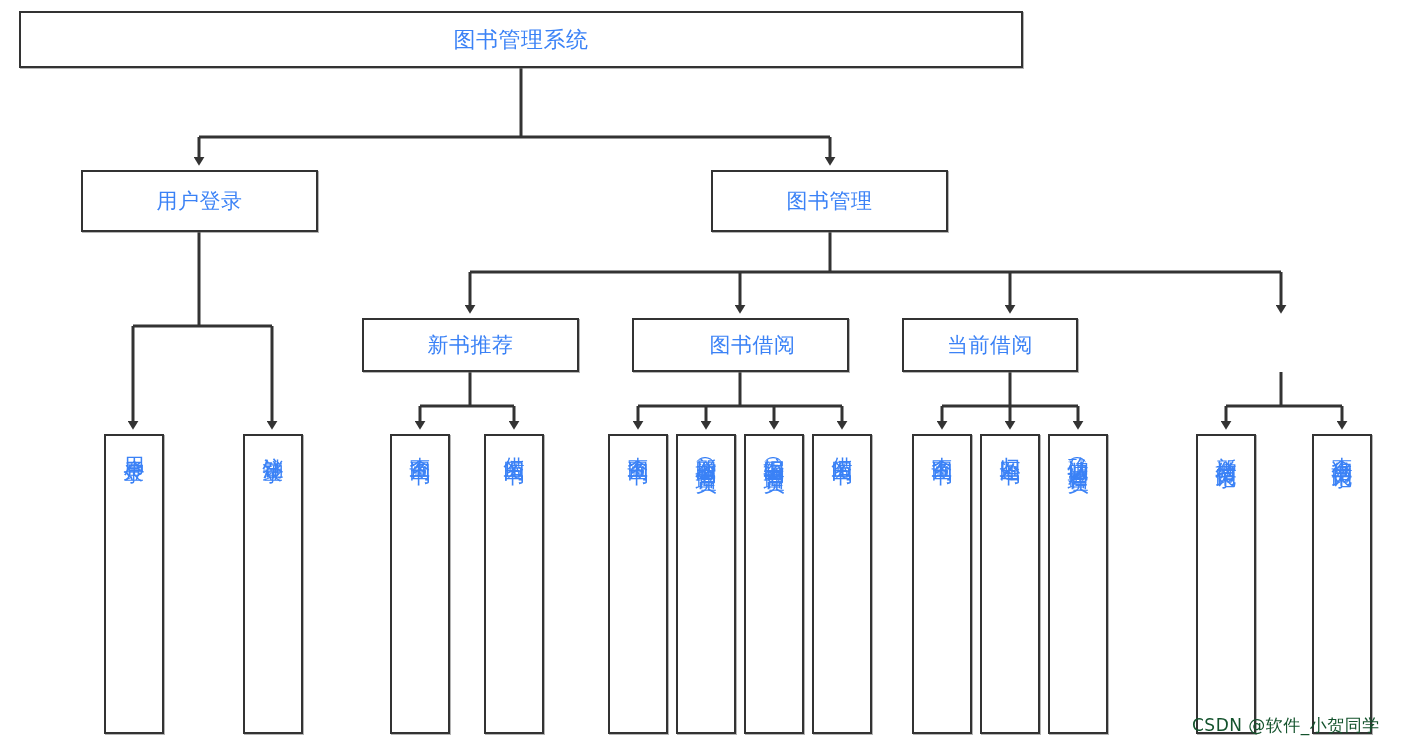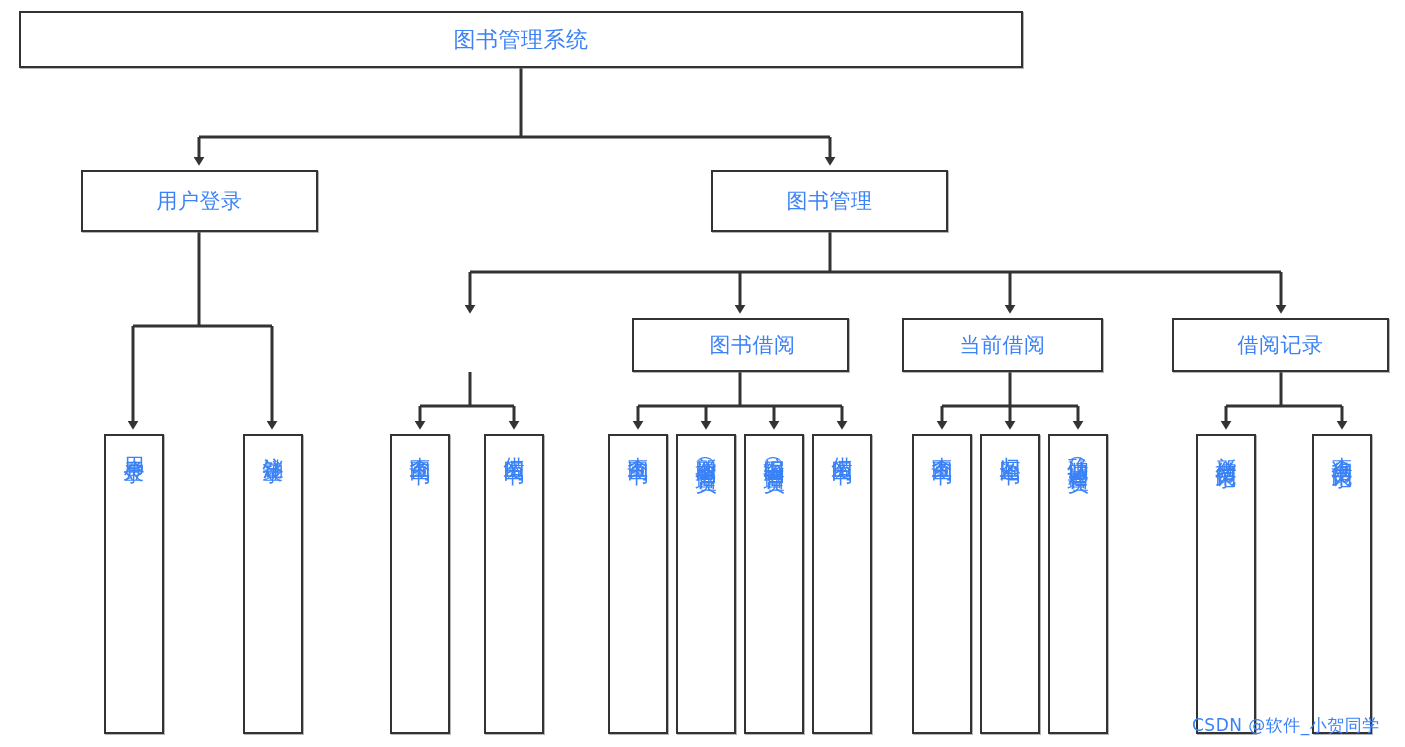--- a/index.html
+++ b/index.html
@@ -61,21 +61,21 @@
     text-orientation: upright;
     font-size: 21px;
     line-height: 1.05;
     letter-spacing: 2.5px;
     white-space: normal;
     max-height: 292px;
   }
   .watermark {
     position: absolute;
     font-size: 17px;
-    color: #3b82f6;
+    color: #14532d;
     white-space: nowrap;
     letter-spacing: 0.5px;
   }
 </style>
 </head>
 <body>
 
 <div id="canvas">
 
   <svg class="wires" viewBox="0 0 1405 747">
@@ -132,28 +132,28 @@
     <span class="lbl">图书管理系统</span>
   </div>
 
   <div class="node h-node" style="left:81px; top:170px; width:237px; height:62px;">
     <span class="lbl">用户登录</span>
   </div>
   <div class="node h-node" style="left:711px; top:170px; width:237px; height:62px;">
     <span class="lbl">图书管理</span>
   </div>
 
+  <div class="node h-node" style="left:362px; top:318px; width:217px; height:54px;">
+    <span class="lbl">新书推荐</span>
+  </div>
   <div class="node h-node" style="left:632px; top:318px; width:217px; height:54px;padding-left:24px;">
     <span class="lbl">图书借阅</span>
   </div>
-  <div class="node h-node" style="left:902px; top:318px; width:201px; height:54px;">
+  <div class="node h-node" style="left:902px; top:318px; width:176px; height:54px;">
     <span class="lbl">当前借阅</span>
-  </div>
-  <div class="node h-node" style="left:1172px; top:318px; width:217px; height:54px;">
-    <span class="lbl">借阅记录</span>
   </div>
 
   <div class="node v-node" style="left:104px; top:434px; width:60px; height:300px;">
     <span class="lbl">用户登录</span>
   </div>
   <div class="node v-node" style="left:243px; top:434px; width:60px; height:300px;">
     <span class="lbl">注销登录</span>
   </div>
 
   <div class="node v-node" style="left:390px; top:434px; width:60px; height:300px;">

